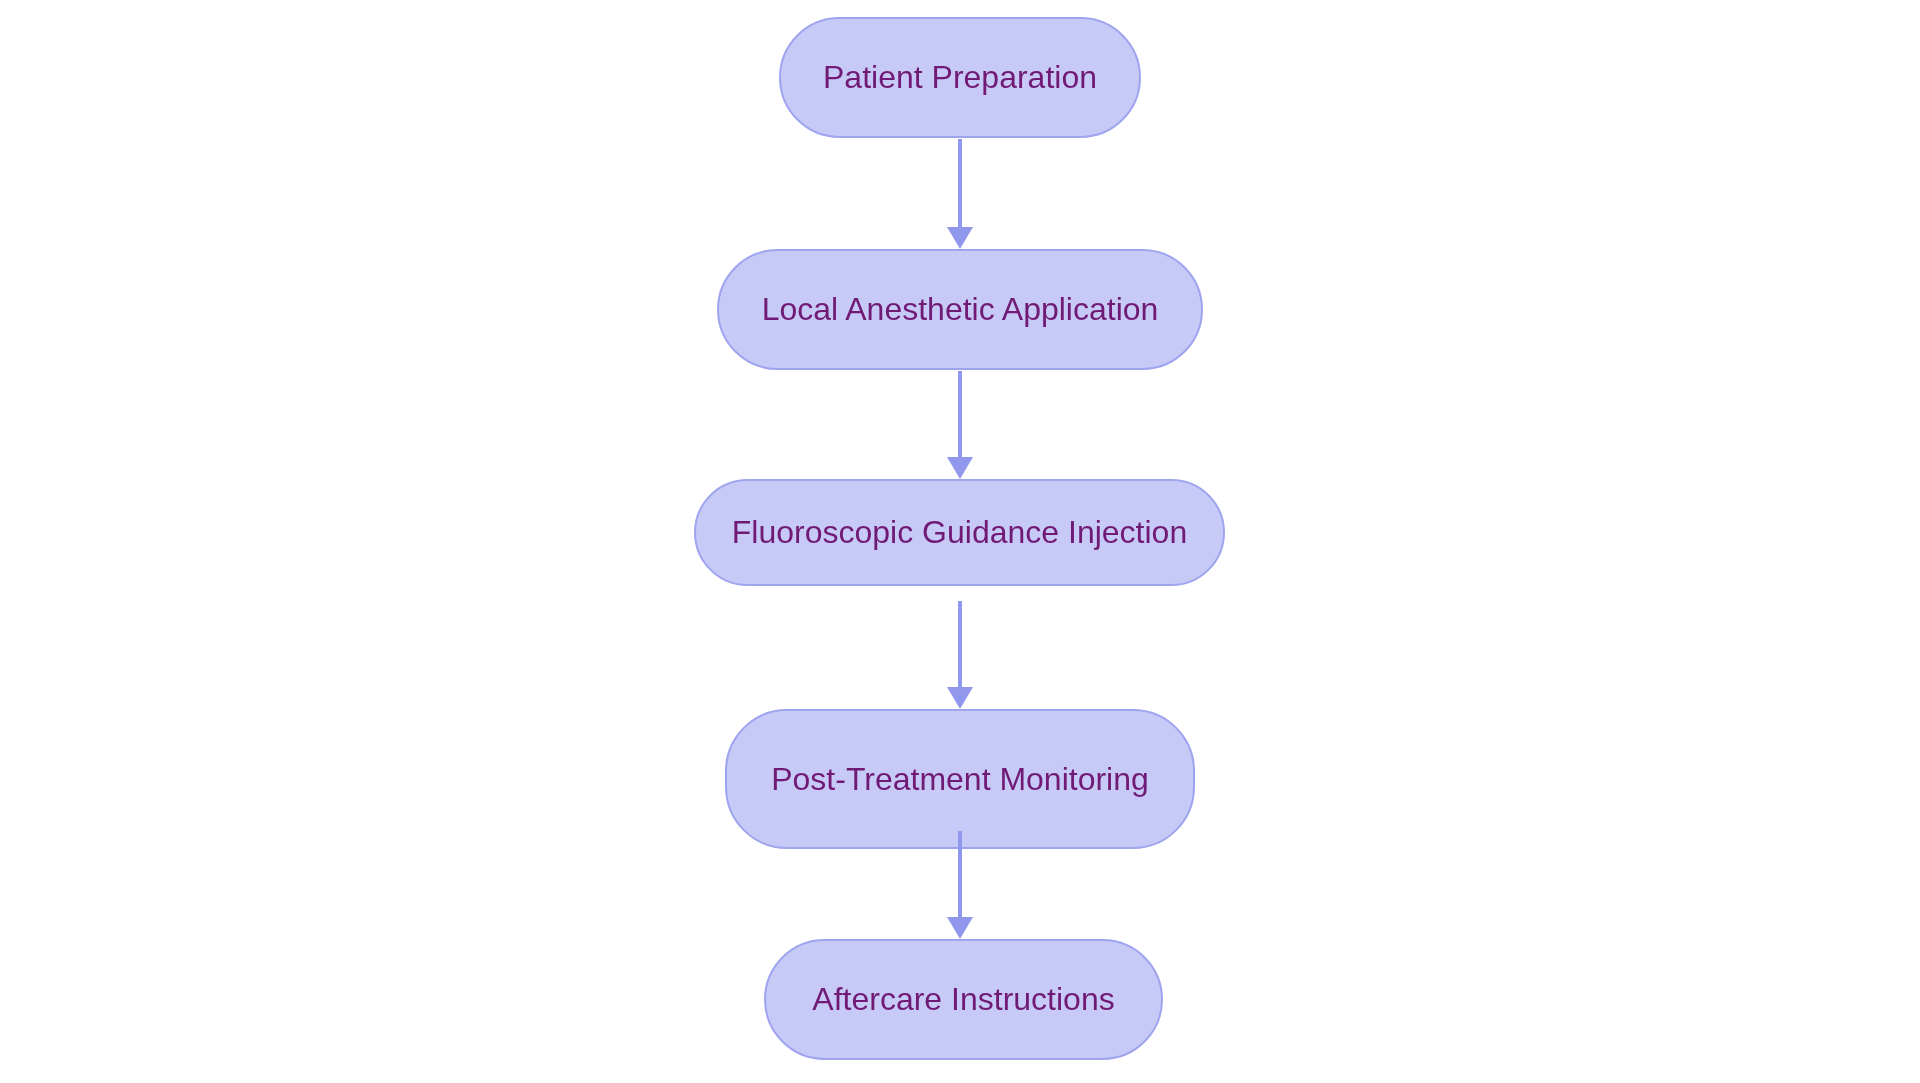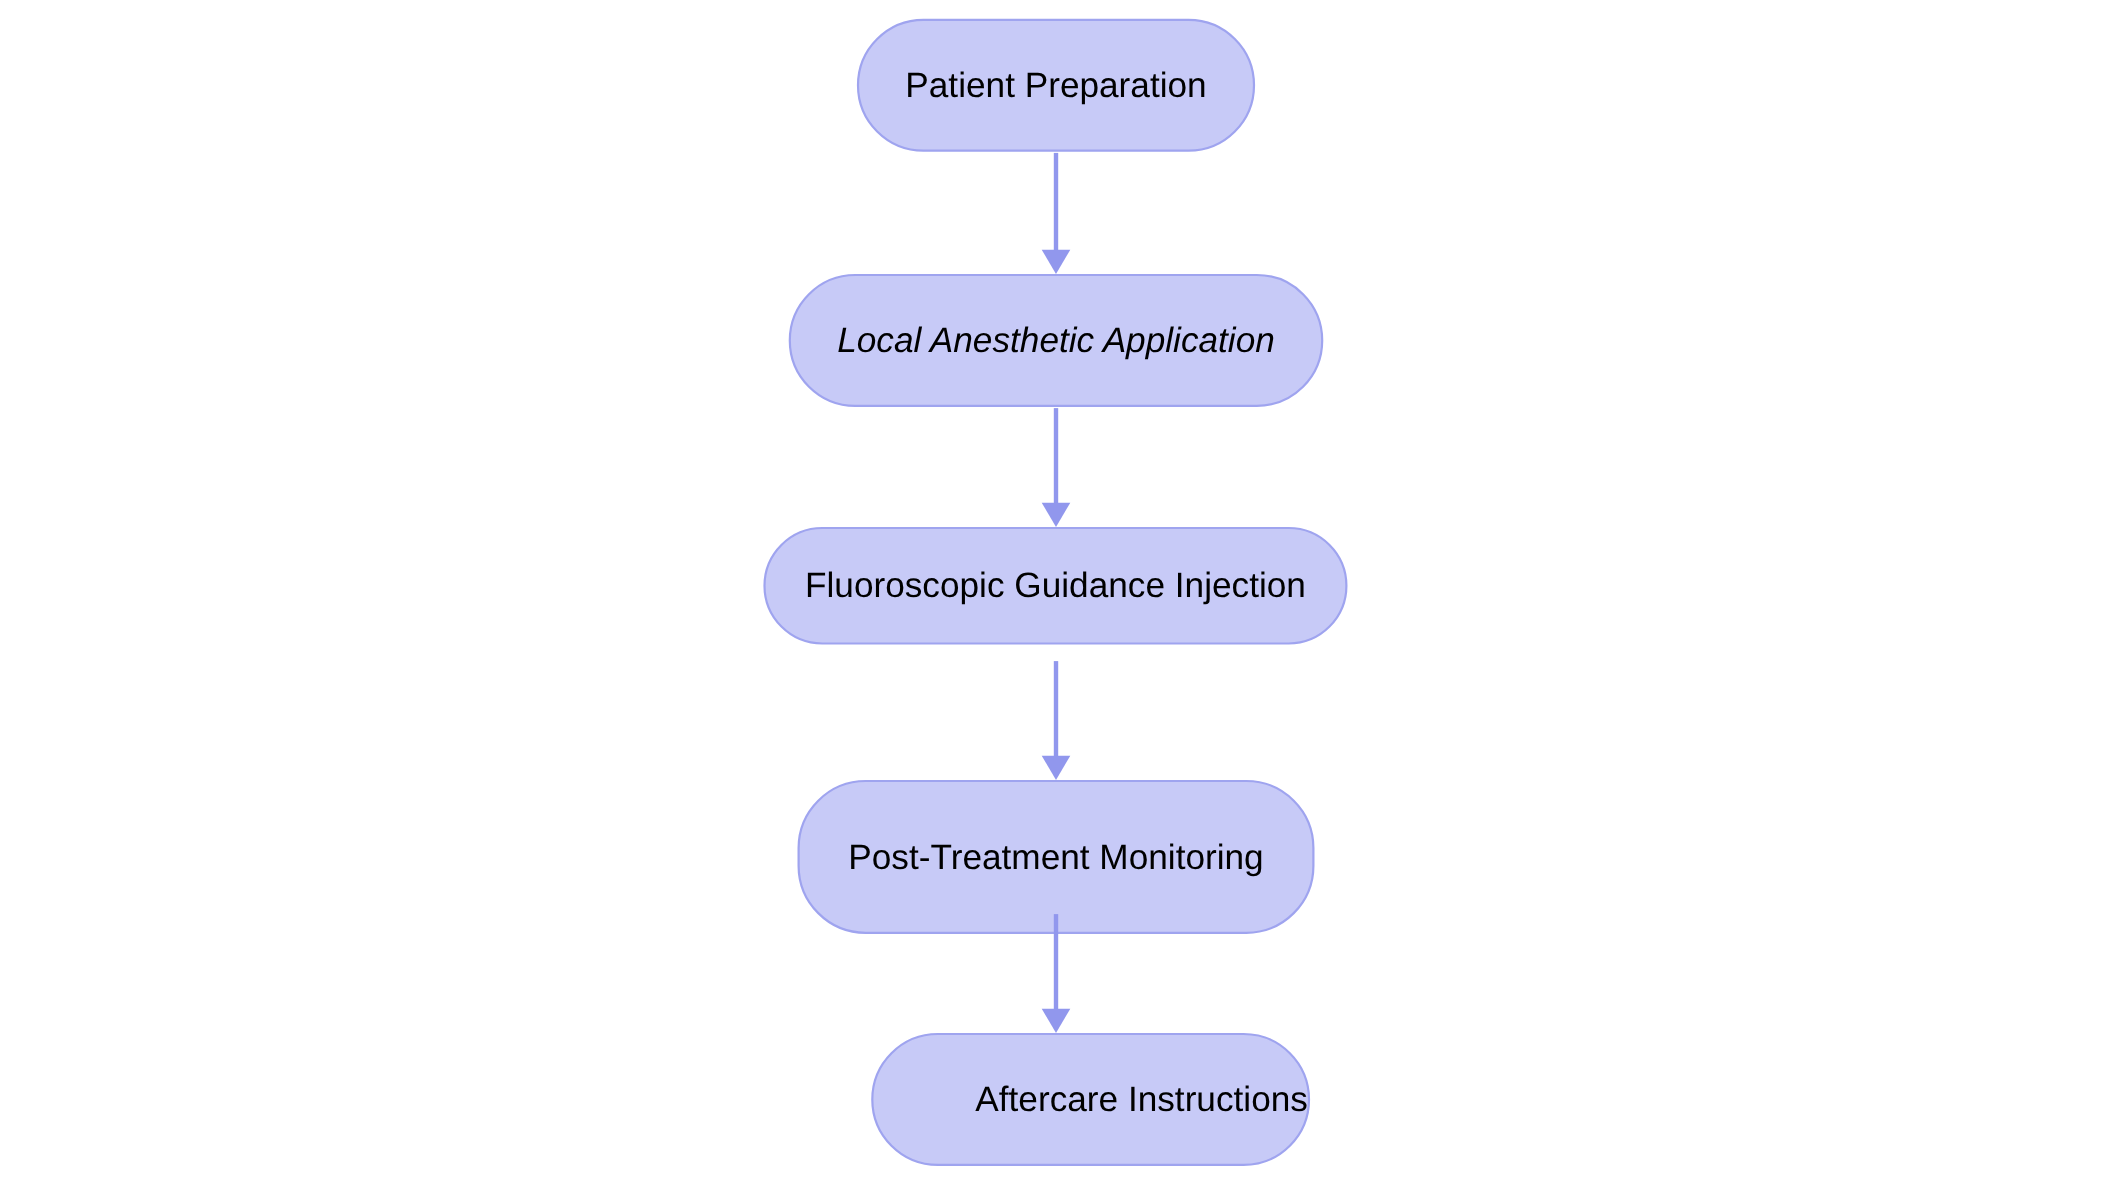--- a/index.html
+++ b/index.html
@@ -19,21 +19,21 @@
     position: absolute;
     box-sizing: border-box;
     background: #c7caf7;
     border: 2px solid #9fa4ef;
     border-radius: 62px;
     display: flex;
     align-items: center;
     justify-content: center;
   }
   .node-label {
-    color: #000000;
+    color: #701a75;
     font-size: 32px;
     line-height: 1.2;
     white-space: nowrap;
     text-align: center;
   }
   .arrow {
     position: absolute;
     width: 26px;
   }
   .arrow-line {
@@ -62,21 +62,21 @@
 
   <div class="node" style="left:779px; top:17px; width:362px; height:121px;">
     <span class="node-label">Patient Preparation</span>
   </div>
 
   <div class="arrow" style="left:947px; top:139px; height:110px;">
     <div class="arrow-line"></div>
     <div class="arrow-head"></div>
   </div>
 
-  <div class="node" style="left:717px; top:249px; width:486px; height:121px;font-style:italic;">
+  <div class="node" style="left:717px; top:249px; width:486px; height:121px;">
     <span class="node-label">Local Anesthetic Application</span>
   </div>
 
   <div class="arrow" style="left:947px; top:371px; height:108px;">
     <div class="arrow-line"></div>
     <div class="arrow-head"></div>
   </div>
 
   <div class="node" style="left:694px; top:479px; width:531px; height:107px;justify-content:center;">
     <span class="node-label">Fluoroscopic Guidance Injection</span>
@@ -89,17 +89,17 @@
 
   <div class="node" style="left:725px; top:709px; width:470px; height:140px;">
     <span class="node-label">Post-Treatment Monitoring</span>
   </div>
 
   <div class="arrow" style="left:947px; top:831px; height:108px;">
     <div class="arrow-line"></div>
     <div class="arrow-head"></div>
   </div>
 
-  <div class="node" style="left:792px; top:939px; width:399px; height:121px;justify-content:flex-end;">
+  <div class="node" style="left:764px; top:939px; width:399px; height:121px;">
     <span class="node-label">Aftercare Instructions</span>
   </div>
 
 </div>
 
 </body></html>

